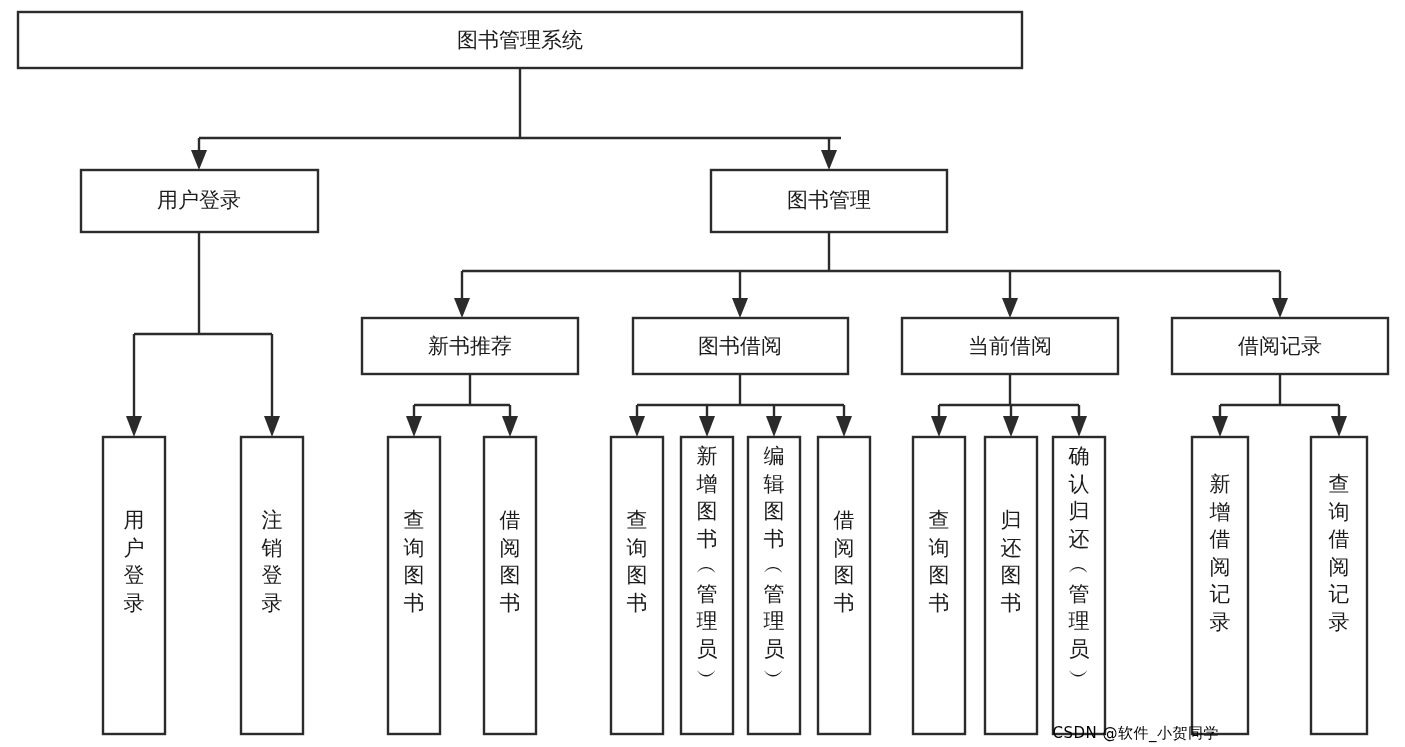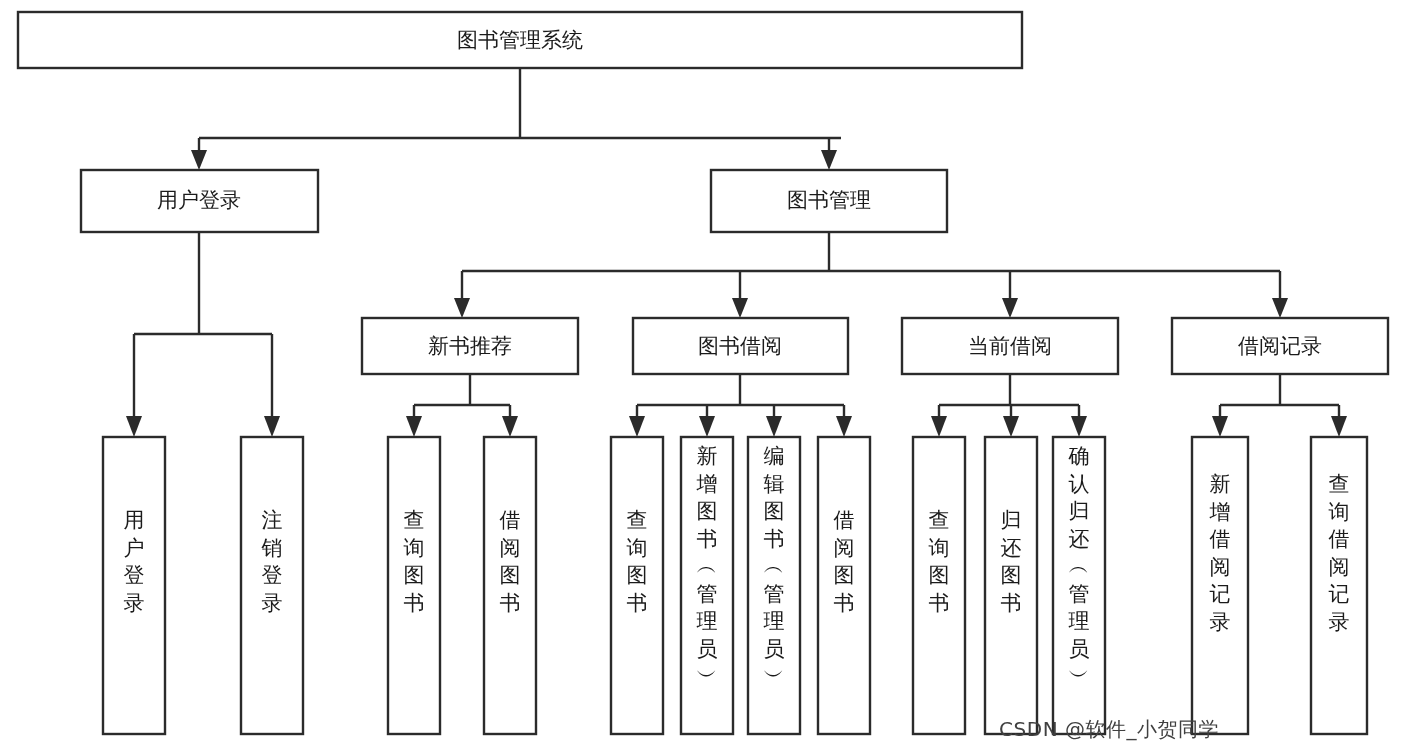--- a/index.html
+++ b/index.html
@@ -53,22 +53,22 @@
     font-family: "DejaVu Sans", "Liberation Sans", sans-serif;
     font-size: 21px;
     fill: #1b1b1b;
     text-anchor: middle;
   }
   .watermark {
     position: absolute;
     right: 8px;
     bottom: 4px;
     font-family: "DejaVu Sans", "Liberation Sans", sans-serif;
-    font-size: 20px;
-    color: #404040;
+    font-size: 15px;
+    color: #000000;
     letter-spacing: 0.5px;
     white-space: nowrap;
     user-select: none;
   }
 </style>
 </head>
 <body>
 
 <div id="diagram-root">
 

